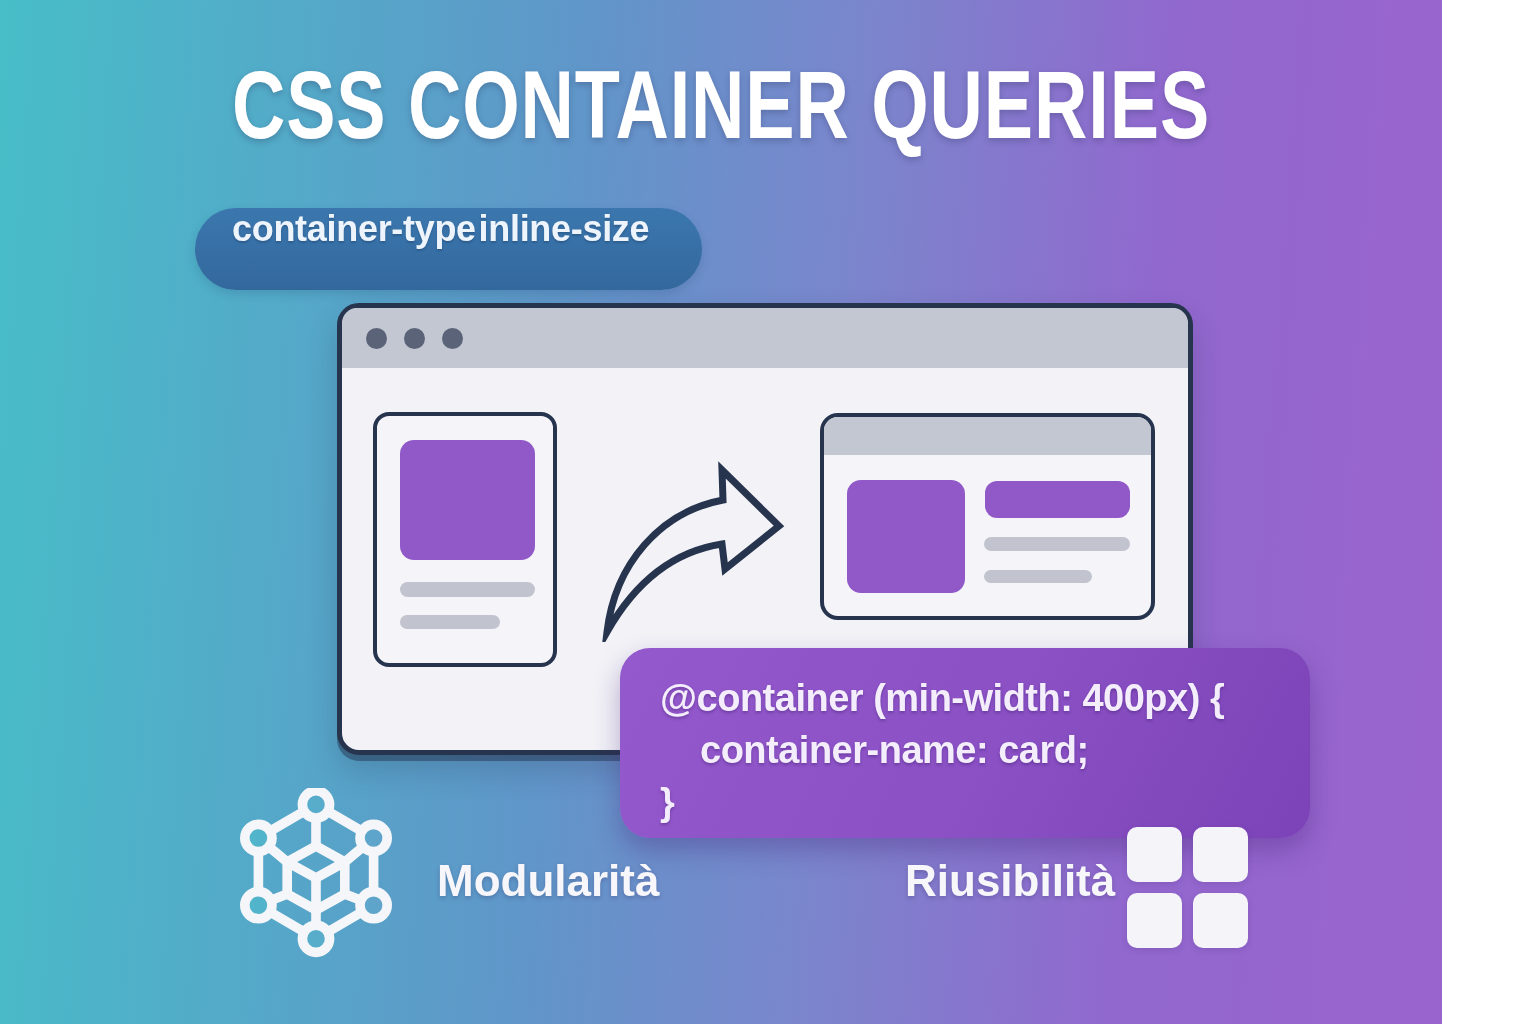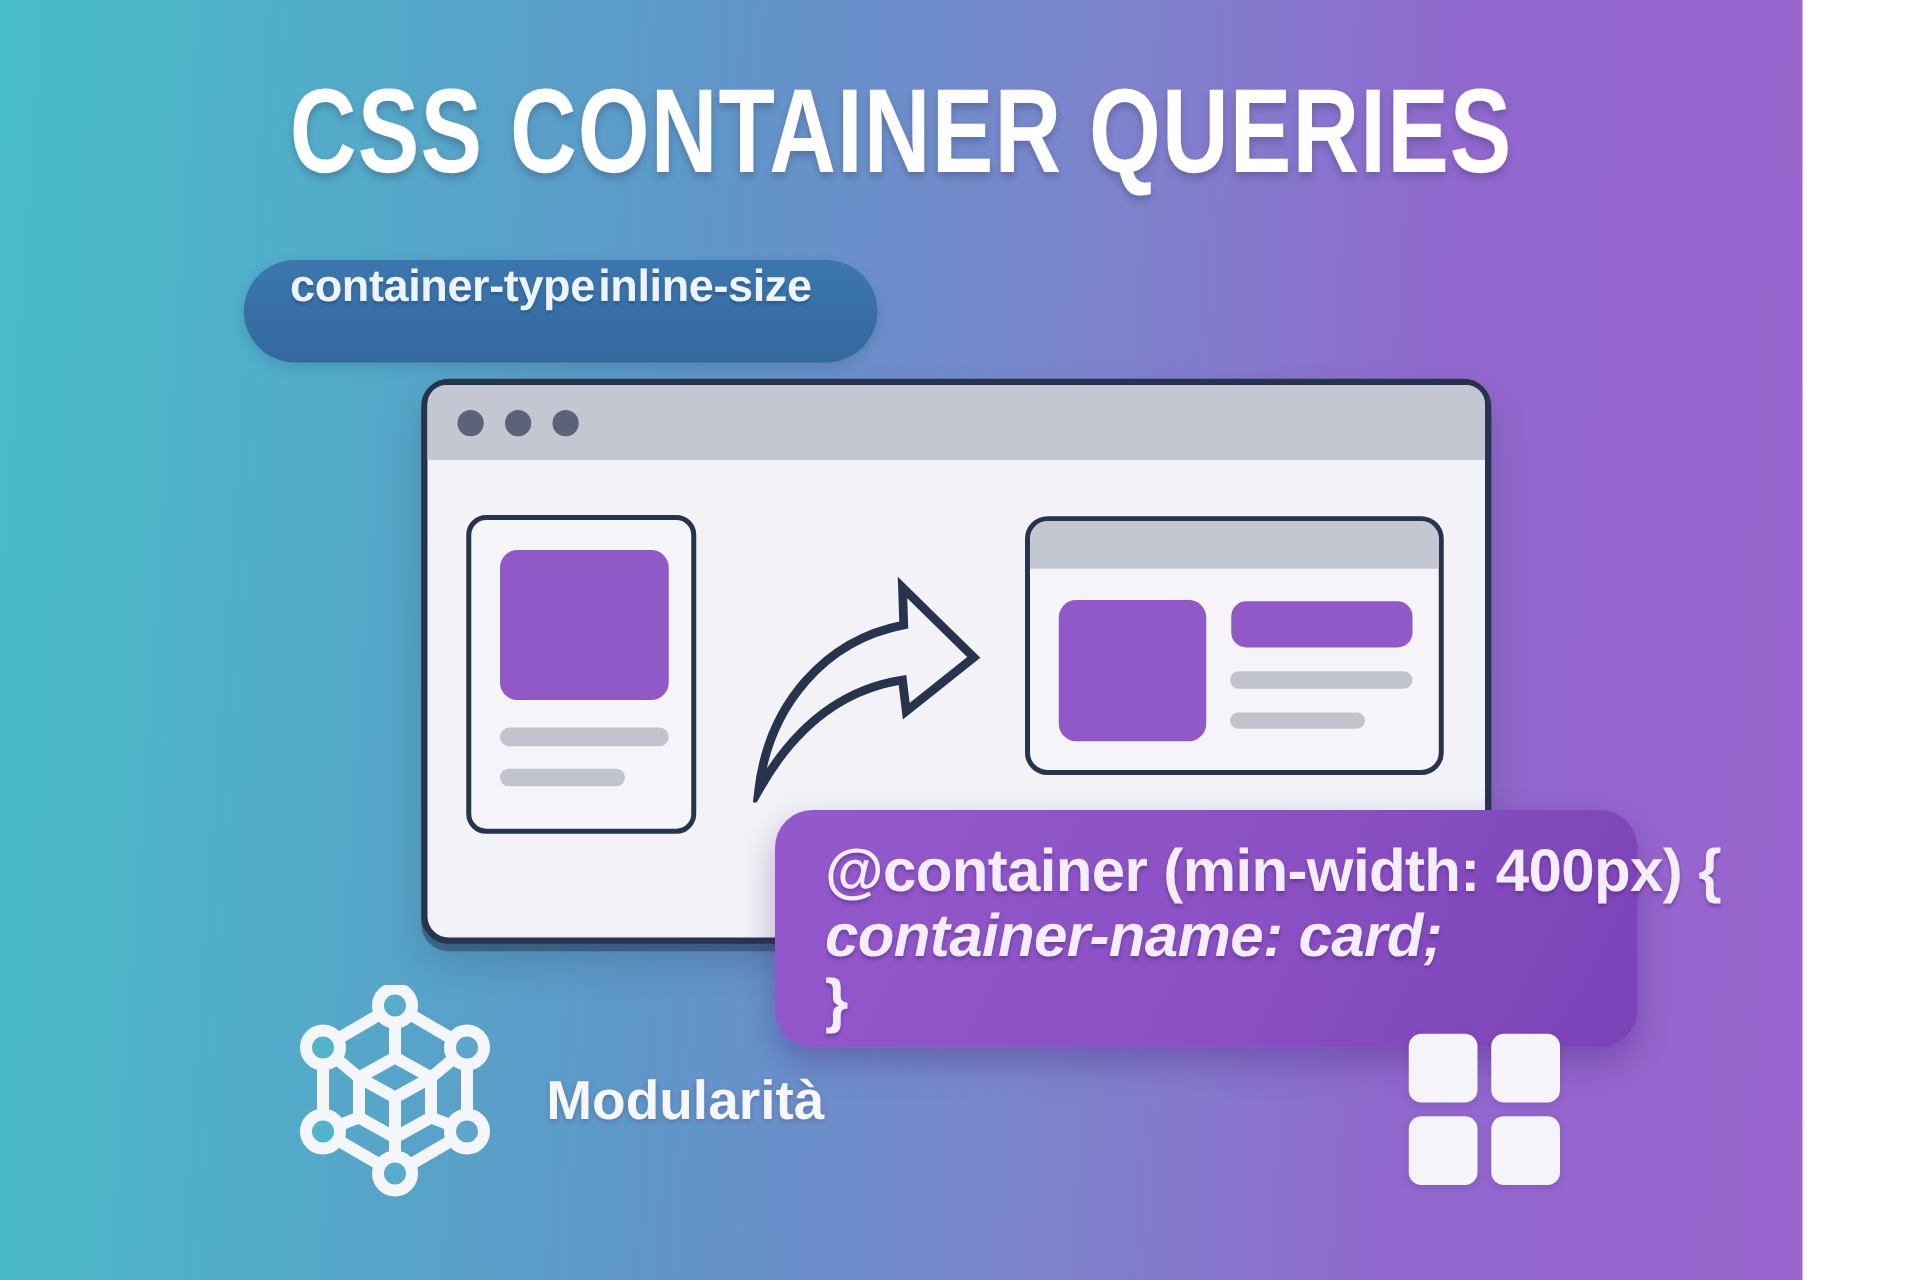--- a/index.html
+++ b/index.html
@@ -65,24 +65,24 @@
   .wide-card .l2{left:160px;top:153px;width:108px;height:13px;border-radius:7px;}
   .arrow{position:absolute;left:585px;top:452px;width:215px;height:190px;}
   
   .codeblock{
     position:absolute;left:620px;top:648px;width:690px;height:190px;box-sizing:border-box;
     border-radius:30px;padding:24px 0 0 40px;
     background:linear-gradient(118deg,#9459cc 0%,var(--code-purple) 55%,#7b43b7 100%);
     box-shadow:0 12px 26px rgba(70,35,120,.35);
   }
   .code-line{
-    font-size:48px;font-weight:600;color:#f4eefc;line-height:52px;
+    font-size:38px;font-weight:600;color:#f4eefc;line-height:52px;
     letter-spacing:-.5px;white-space:pre;text-shadow:0 2px 3px rgba(60,25,105,.38);
   }
-  .code-line.indent{font-style:italic;}
+  .code-line.indent{margin-left:40px;}
   
   .hex-icon{position:absolute;left:236px;top:788px;width:160px;height:180px;}
   .feature-label{
     position:absolute;margin:0;font-size:44px;font-weight:700;color:#f7f6fb;
     text-shadow:0 2px 4px rgba(50,50,100,.3);white-space:nowrap;text-align:right;
   }
   .label-modularity{left:437px;top:856px;}
   .label-reusability{left:905px;top:856px;}
   .grid-icon{
     position:absolute;left:1127px;top:827px;width:121px;height:121px;
@@ -156,20 +156,21 @@
     <circle cx="50" cy="10" r="8.5" fill="url(#icbg)" stroke="#f5f6fa" stroke-width="6"></circle>
     <circle cx="86" cy="31" r="8.5" fill="url(#icbg)" stroke="#f5f6fa" stroke-width="6"></circle>
     <circle cx="86" cy="73" r="8.5" fill="url(#icbg)" stroke="#f5f6fa" stroke-width="6"></circle>
     <circle cx="50" cy="94" r="8.5" fill="url(#icbg)" stroke="#f5f6fa" stroke-width="6"></circle>
     <circle cx="14" cy="73" r="8.5" fill="url(#icbg)" stroke="#f5f6fa" stroke-width="6"></circle>
     <circle cx="14" cy="31" r="8.5" fill="url(#icbg)" stroke="#f5f6fa" stroke-width="6"></circle>
   </svg>
 
   <p class="feature-label label-modularity">Modularità</p>
 
+  <p class="feature-label label-reusability">Riusibilità</p>
 
   <div class="grid-icon">
     <span class="cell"></span>
     <span class="cell"></span>
     <span class="cell"></span>
     <span class="cell"></span>
   </div>
 
 </div>
 

